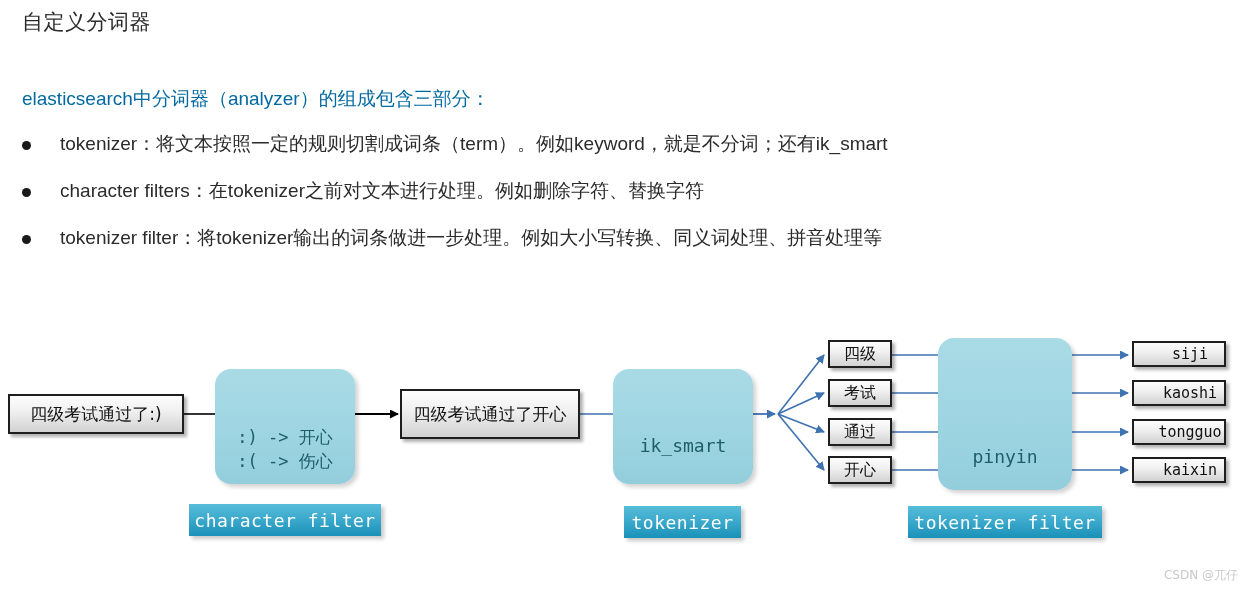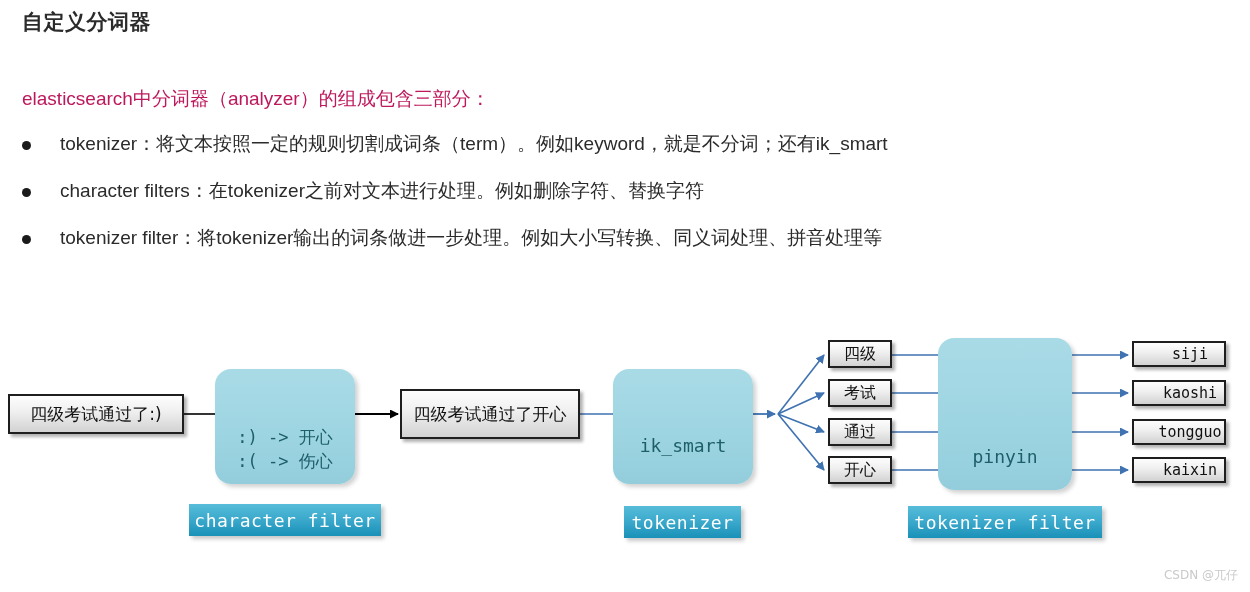--- a/index.html
+++ b/index.html
@@ -15,30 +15,30 @@
     position: relative;
     overflow: hidden;
   }
 
   
   .page-title {
     position: absolute;
     left: 22px;
     top: 8px;
     font-size: 21px;
-    font-weight: bold;
+    font-weight: normal;
     letter-spacing: 0.5px;
     color: #2b2b2b;
   }
   .intro-line {
     position: absolute;
     left: 22px;
     top: 86px;
     font-size: 19px;
-    color: #be185d;
+    color: #0369a1;
     white-space: nowrap;
   }
   .bullet-list {
     position: absolute;
     left: 22px;
     top: 131px;
     width: 1200px;
   }
   .bullet-row {
     display: flex;

